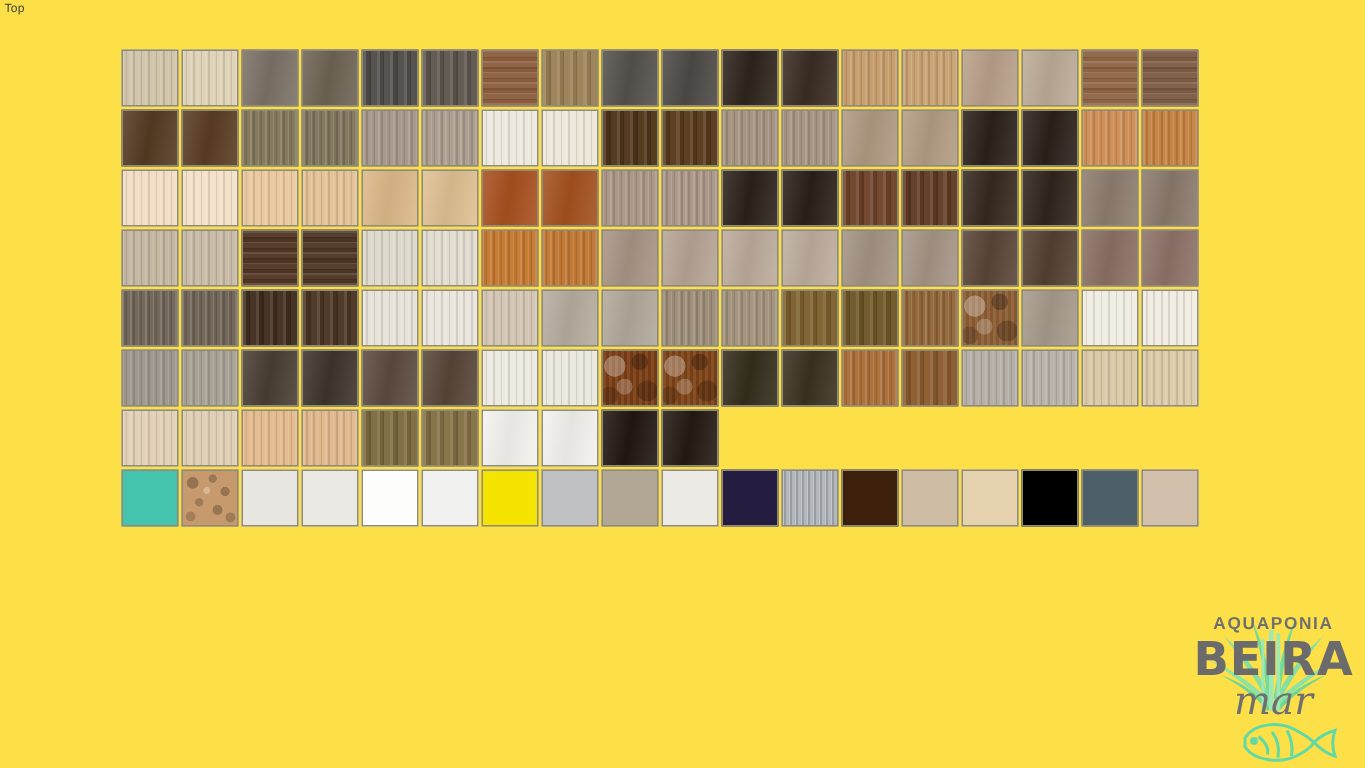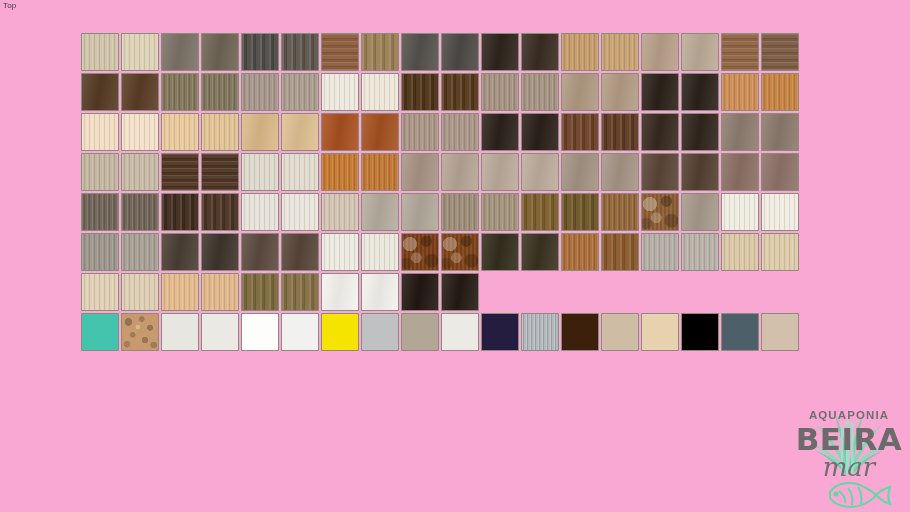--- a/index.html
+++ b/index.html
@@ -104,21 +104,21 @@
   #logo{
     position:absolute;left:790px;top:392px;
     width:118px;height:118px;
     user-select:none;
   }
   #logo svg{display:block;}
 </style>
 </head>
 <body>
 
-<div id="viewport" style="background: #f9a8d4; text-align: center;">
+<div id="viewport" style="background: #fde047; text-align: center;">
 
   <div id="view-label">Top</div>
 
   <div id="palette">
       <div class="swatch-row">
         <div class="swatch g-v" style="background-color: rgb(207, 195, 168); border-color: rgb(141, 138, 126);">
           <div class="grain"></div>
         </div>
         <div class="swatch g-v" style="background-color: rgb(221, 210, 182); border-color: rgb(141, 138, 126);">
           <div class="grain"></div>

